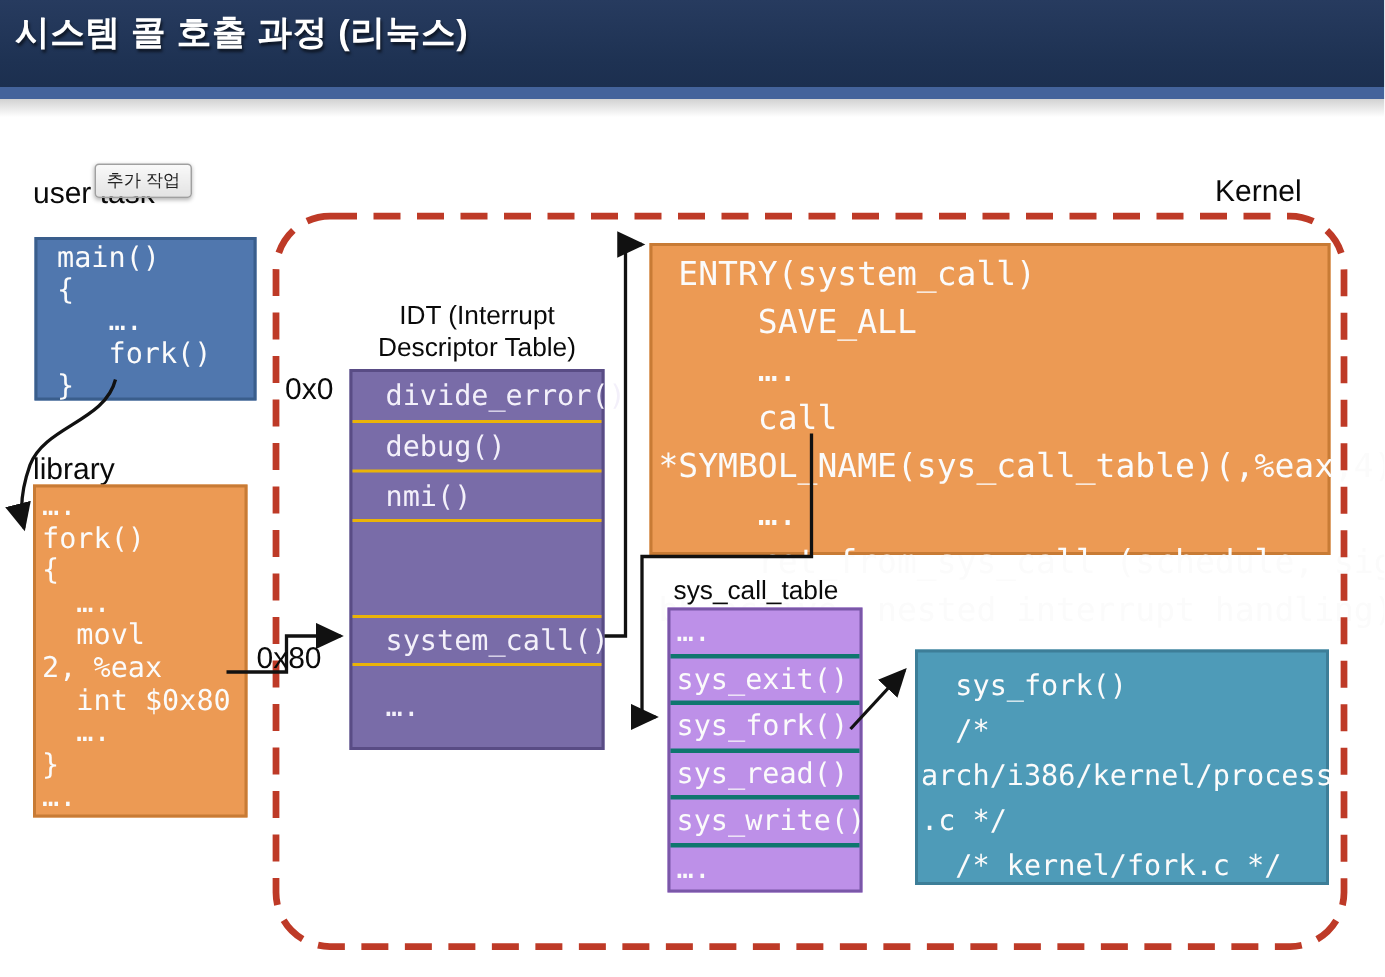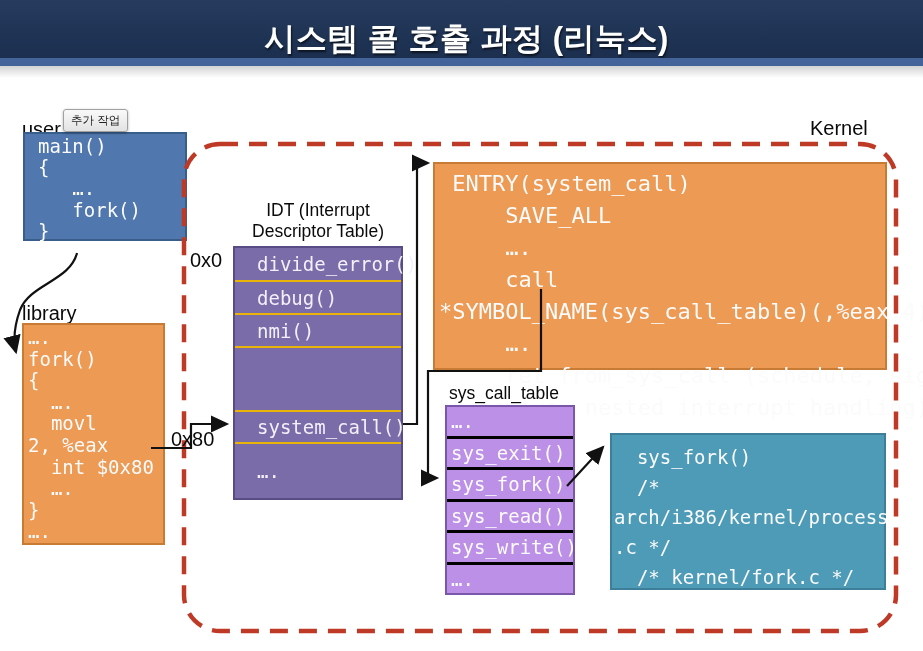--- a/index.html
+++ b/index.html
@@ -6,24 +6,23 @@
   .slide {
     position:relative; width:923px; height:651px; background:#ffffff;
     overflow:hidden; font-family:"Liberation Sans", sans-serif;
   }
   
   .titlebar {
     position:absolute; left:0; top:0; width:923px; height:58px;
     background:linear-gradient(180deg,#273b5f 0%, #1e3253 70%, #1c2f4f 100%);
   }
   .titlebar h1 {
-    margin:12px; padding:6px 0 0 10px; font-size:31px; font-weight:bold;
+    margin:0; padding:6px 0 0 10px; font-size:23px; font-weight:bold;
     color:#ffffff; letter-spacing:0.5px;
     text-shadow:1px 2px 2px rgba(0,0,0,0.6);
-    text-align:center;
   }
   .title-strip { position:absolute; left:0; top:58px; width:923px; height:8px; background:#44639b; }
   .title-shadow { position:absolute; left:0; top:66px; width:923px; height:12px;
     background:linear-gradient(180deg,#d2d2d2,#ffffff); }
 
   
   .lbl { position:absolute; color:#0a0a0a; font-size:20px; white-space:nowrap; }
   .code {
     font-family:"DejaVu Sans Mono","Liberation Mono",monospace;
     color:#fbfbfb; white-space:pre; margin:0;
@@ -33,21 +32,21 @@
   .tooltip {
     position:absolute; left:63px; top:109px; z-index:30;
     background:linear-gradient(#f9f9f9,#e3e3e3);
     border:1px solid #a0a0a0; border-radius:3px;
     box-shadow:0 1px 3px rgba(0,0,0,0.3);
     font-size:11.5px; color:#222; padding:3px 7px; white-space:nowrap;
   }
 
   
   .user-task-box {
-    position:absolute; left:23px; top:132px; width:164px; height:109px;
+    position:absolute; left:23px; top:158px; width:148px; height:109px;
     background:#5077ae; border:2.5px solid #3a5e8c; box-sizing:border-box;
   }
   .user-task-box pre { font-size:19px; line-height:21.2px; padding:2px 0 0 13px; }
 
   
   .library-box {
     position:absolute; left:22px; top:323px; width:143px; height:222px;
     background:#ec9a54; border:2.5px solid #c87b35; box-sizing:border-box;
   }
   .library-box pre { font-size:19px; line-height:21.6px; padding:2px 0 0 4px; }
@@ -84,21 +83,21 @@
   .sct-table {
     position:absolute; left:445px; top:405px; width:130px; height:190px;
     background:#bd90e8; border:2px solid #7a57a8; box-sizing:border-box;
     display:flex; flex-direction:column;
   }
   .sct-row {
     flex:1; box-sizing:border-box; display:flex; align-items:center; padding-left:4px;
     font-family:"DejaVu Sans Mono","Liberation Mono",monospace;
     font-size:19px; color:#fbfbfb; white-space:pre;
   }
-  .sct-row + .sct-row { border-top:3px solid #000000; }
+  .sct-row + .sct-row { border-top:3px solid #0f766e; }
 
   
   .sysfork-box {
     position:absolute; left:610px; top:433px; width:276px; height:157px;
     background:#4e9bb8; border:2.5px solid #3d7e98; box-sizing:border-box;
   }
   .sysfork-box pre { font-size:19px; line-height:30px; padding:7px 0 0 2px; }
 
   
   .overlay {

